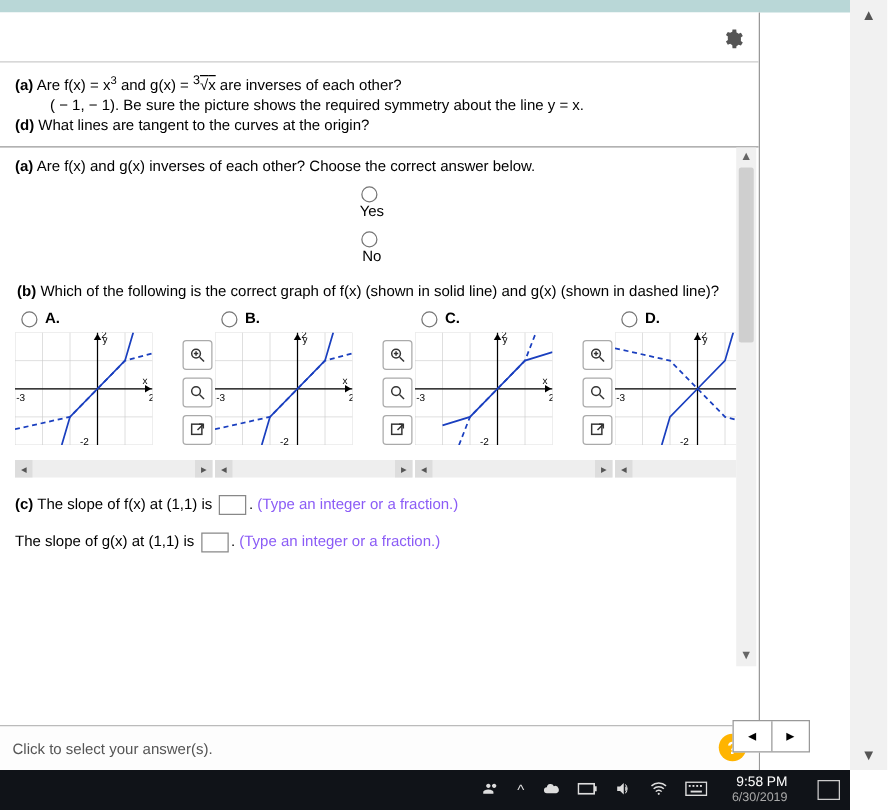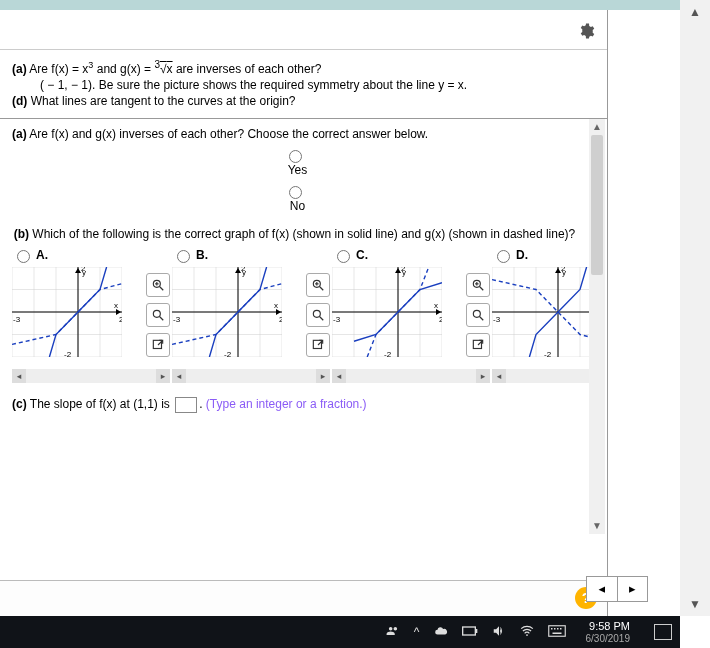--- a/index.html
+++ b/index.html
@@ -512,31 +512,35 @@
       <div class="track"></div>
       <div class="a">▸</div>
     </div>
           </div>
         </div>
 
       <div class="slope-line">
         <b class="part">(c)</b>
         <span>The slope of f(x) at (1,1) is </span><span class="slope-box"></span>. <span class="blue">(Type an integer or a fraction.)</span>
       </div>
+      <div class="slope-line">
+        <span>The slope of g(x) at (1,1) is </span><span class="slope-box"></span>. <span class="blue">(Type an integer or a fraction.)</span>
+      </div>
 
     </div>
 
     <div class="vscroll">
       <div class="arrow up">▲</div>
       <div class="thumb"></div>
       <div class="arrow down">▼</div>
     </div>
   </div>
 
   <div class="footer-row">
+    <span>Click to select your answer(s).</span>
     <div class="help-badge">?</div>
   </div>
 
 </div>
 
 <div class="nav-pill">
   <div>◂</div>
   <div>▸</div>
 </div>
 

